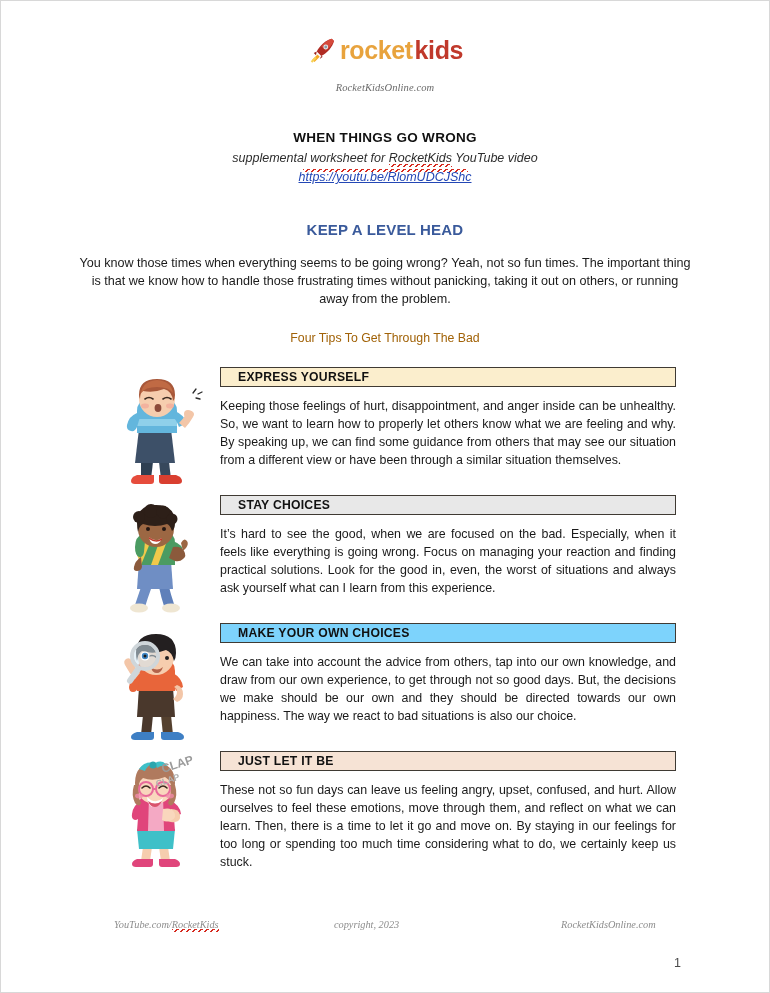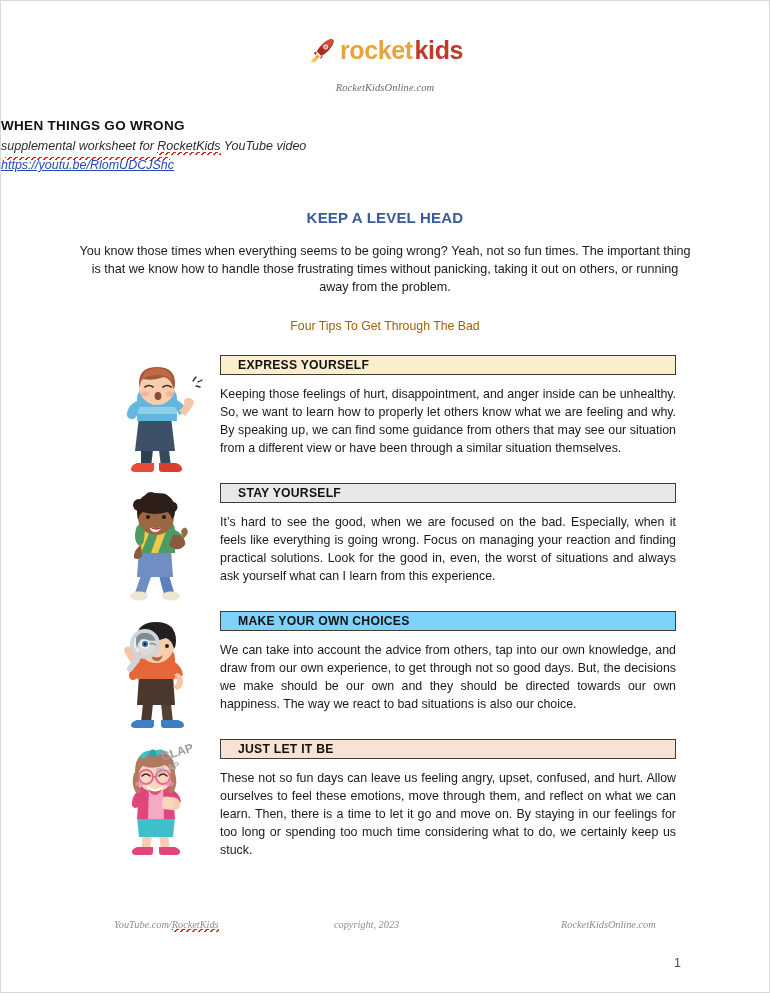--- a/index.html
+++ b/index.html
@@ -52,21 +52,22 @@
     margin-top: 13px;
     font-size: 10.5px;
     font-style: italic;
     color: #6a6a6a;
     font-family: "Liberation Serif", serif;
     letter-spacing: 0.1px;
   }
 
   
   .title-block {
-    margin-top: 25px;
+    text-align: center;
+    margin-top: 37px;
   }
   .doc-title {
     font-size: 13.5px;
     font-weight: bold;
     letter-spacing: 0.3px;
     color: #111111;
   }
   .doc-subtitle {
     margin-top: 6px;
     font-size: 12.5px;
@@ -290,21 +291,21 @@
           <circle cx="50" cy="16" r="7" fill="#2d1f18"></circle>
           <circle cx="62" cy="17" r="6.5" fill="#2d1f18"></circle>
           <circle cx="71" cy="24" r="5.5" fill="#2d1f18"></circle>
           <circle cx="47" cy="34" r="2" fill="#241713"></circle>
           <circle cx="63" cy="34" r="2" fill="#241713"></circle>
           <path d="M48 42 q6 6 13 1 q-2 6 -7 6 q-5 0 -6 -7z" fill="#ffffff"></path>
           <path d="M48 42 q6 6 13 1 l0 2 q-6 4 -13 -1z" fill="#c0392b"></path>
         </svg>
       </div>
       <div class="tip-bar" style="background:#e8e8e8">
-        <span>STAY YOURSELF</span>
+        <span>STAY CHOICES</span>
       </div>
       <div class="tip-body">It’s hard to see the good, when we are focused on the bad. Especially, when it feels like everything is going wrong. Focus on managing your reaction and finding practical solutions. Look for the good in, even, the worst of situations and always ask yourself what can I learn from this experience.</div>
     </div>
 
     <div class="tip-row">
       <div class="tip-art">
         <svg viewBox="0 0 110 125">
           <path d="M42 92 l-2 20 l10 0 l2 -20 z" fill="#4a382c"></path>
           <path d="M60 92 l2 20 l10 0 l-2 -20 z" fill="#55412f"></path>
           <path d="M36 109 q-6 2 -6 5 q0 3 4 3 l16 0 q3 0 3 -3 l0 -5 z" fill="#3e7fc4"></path>

